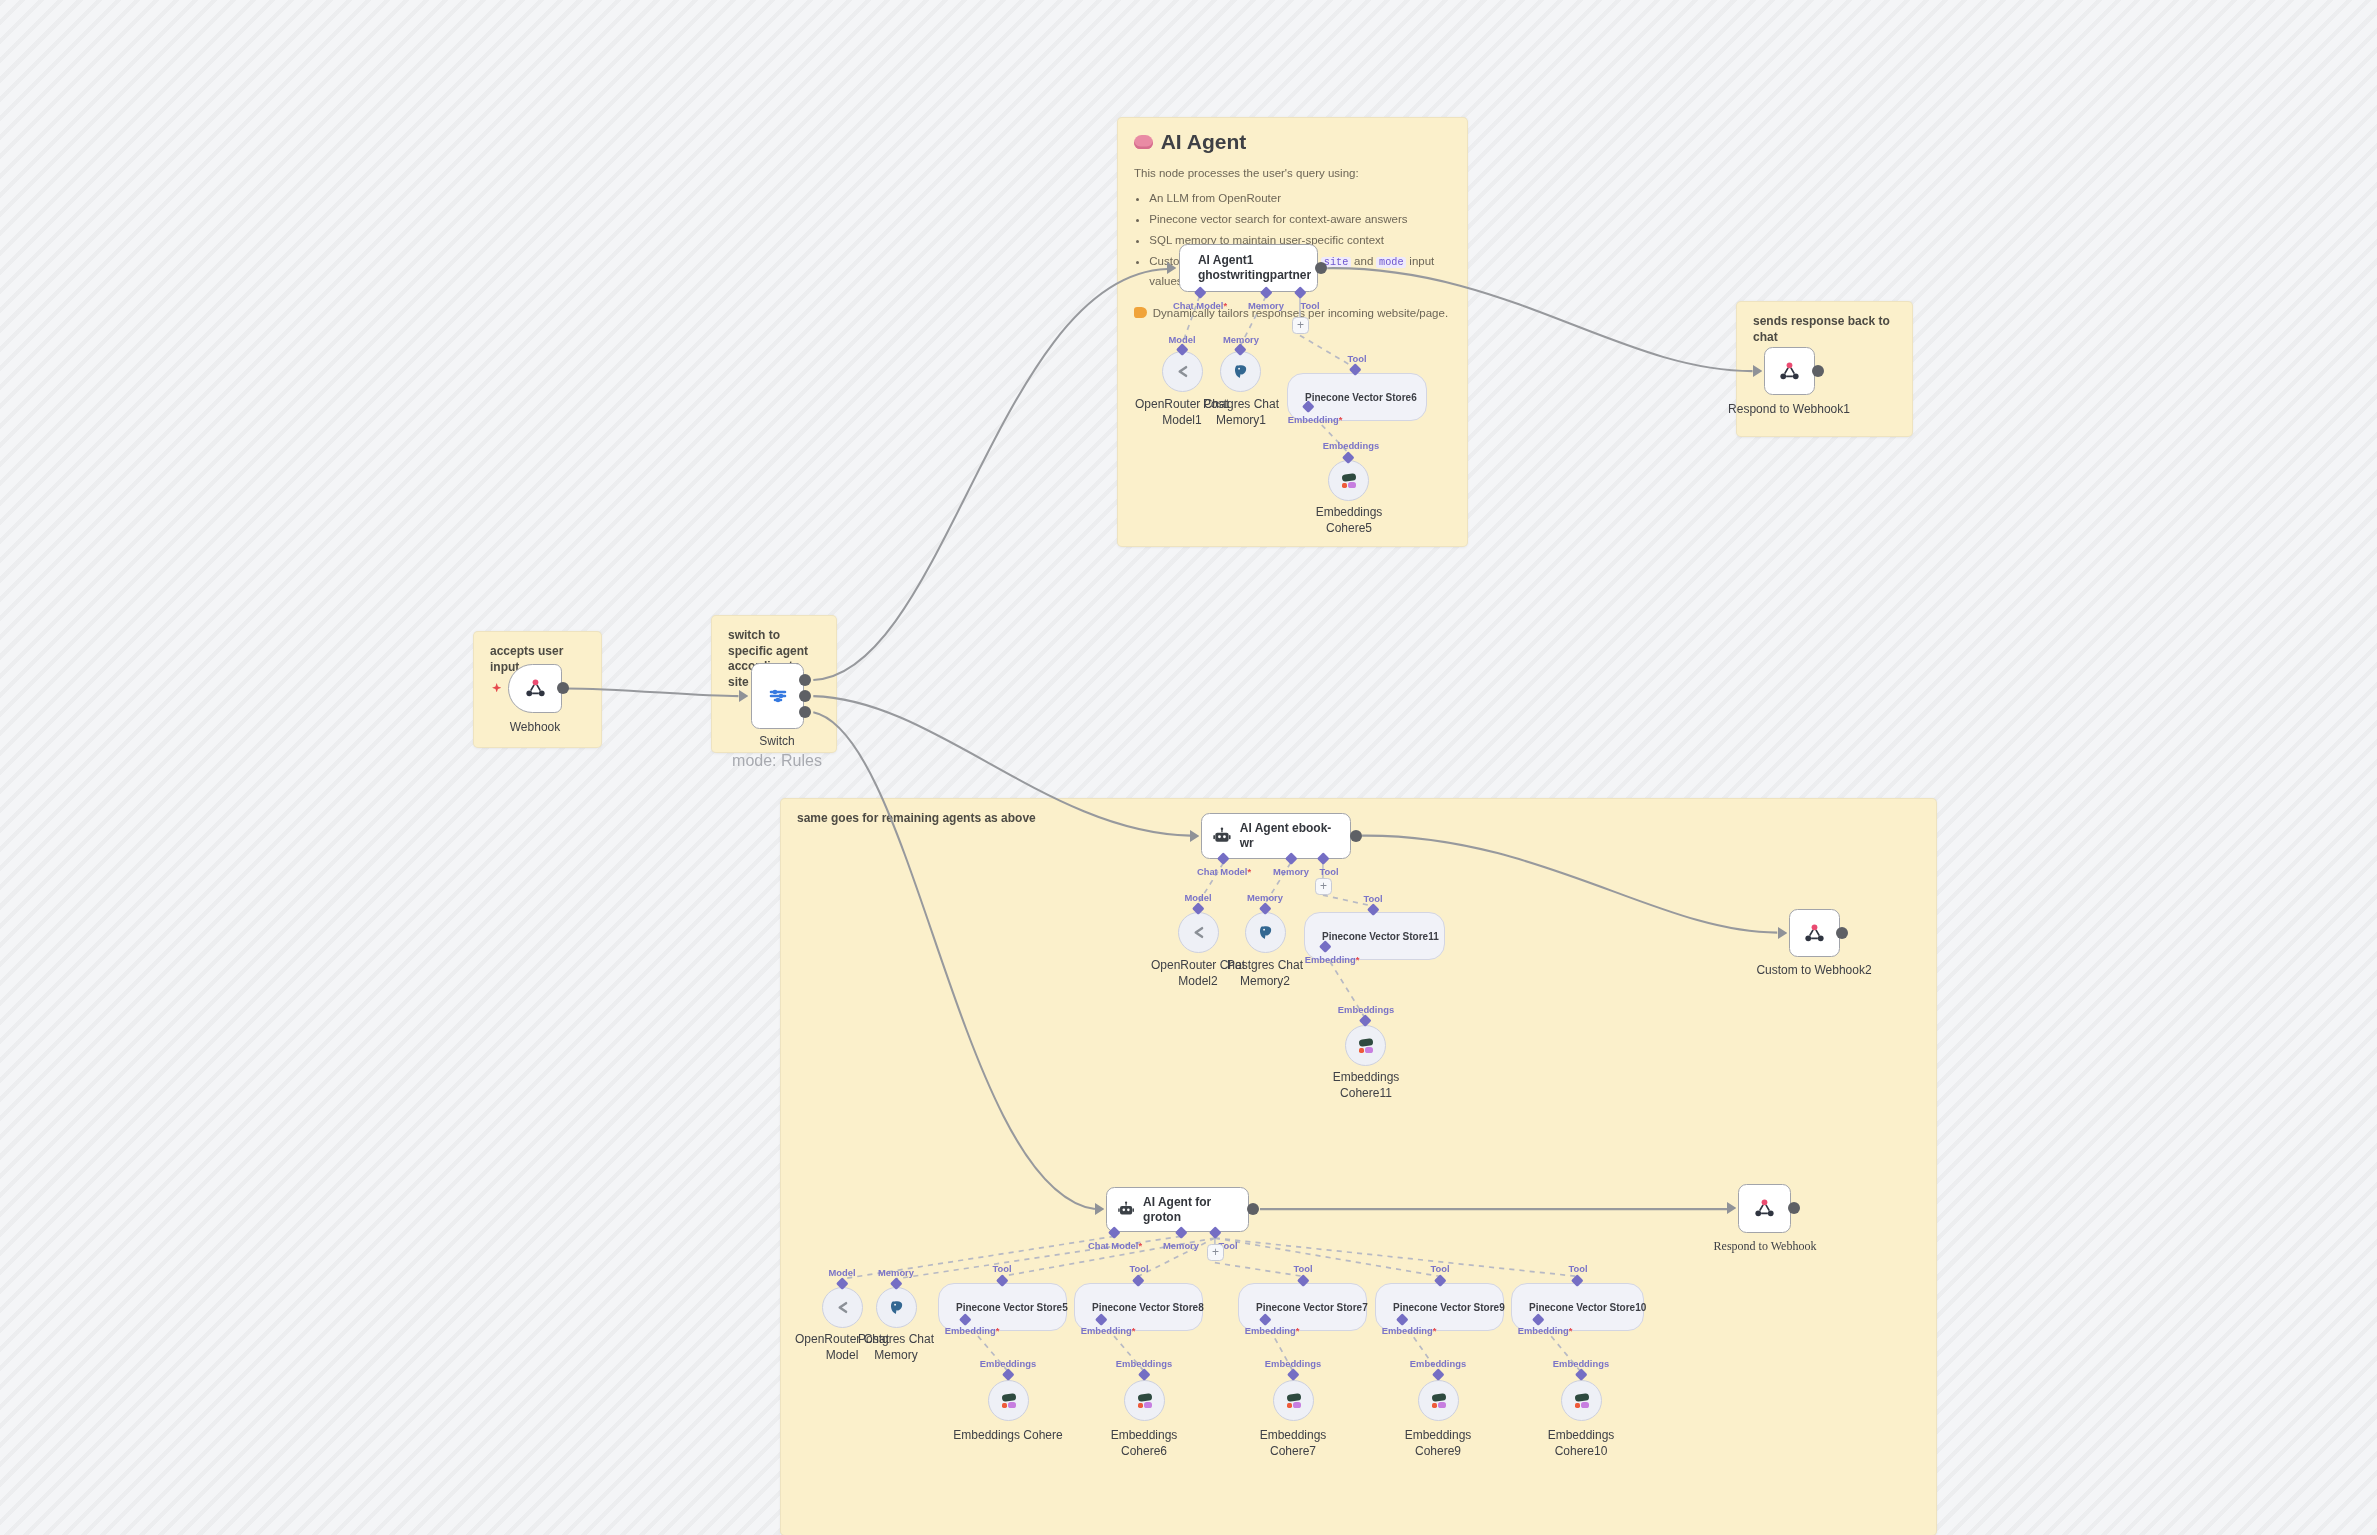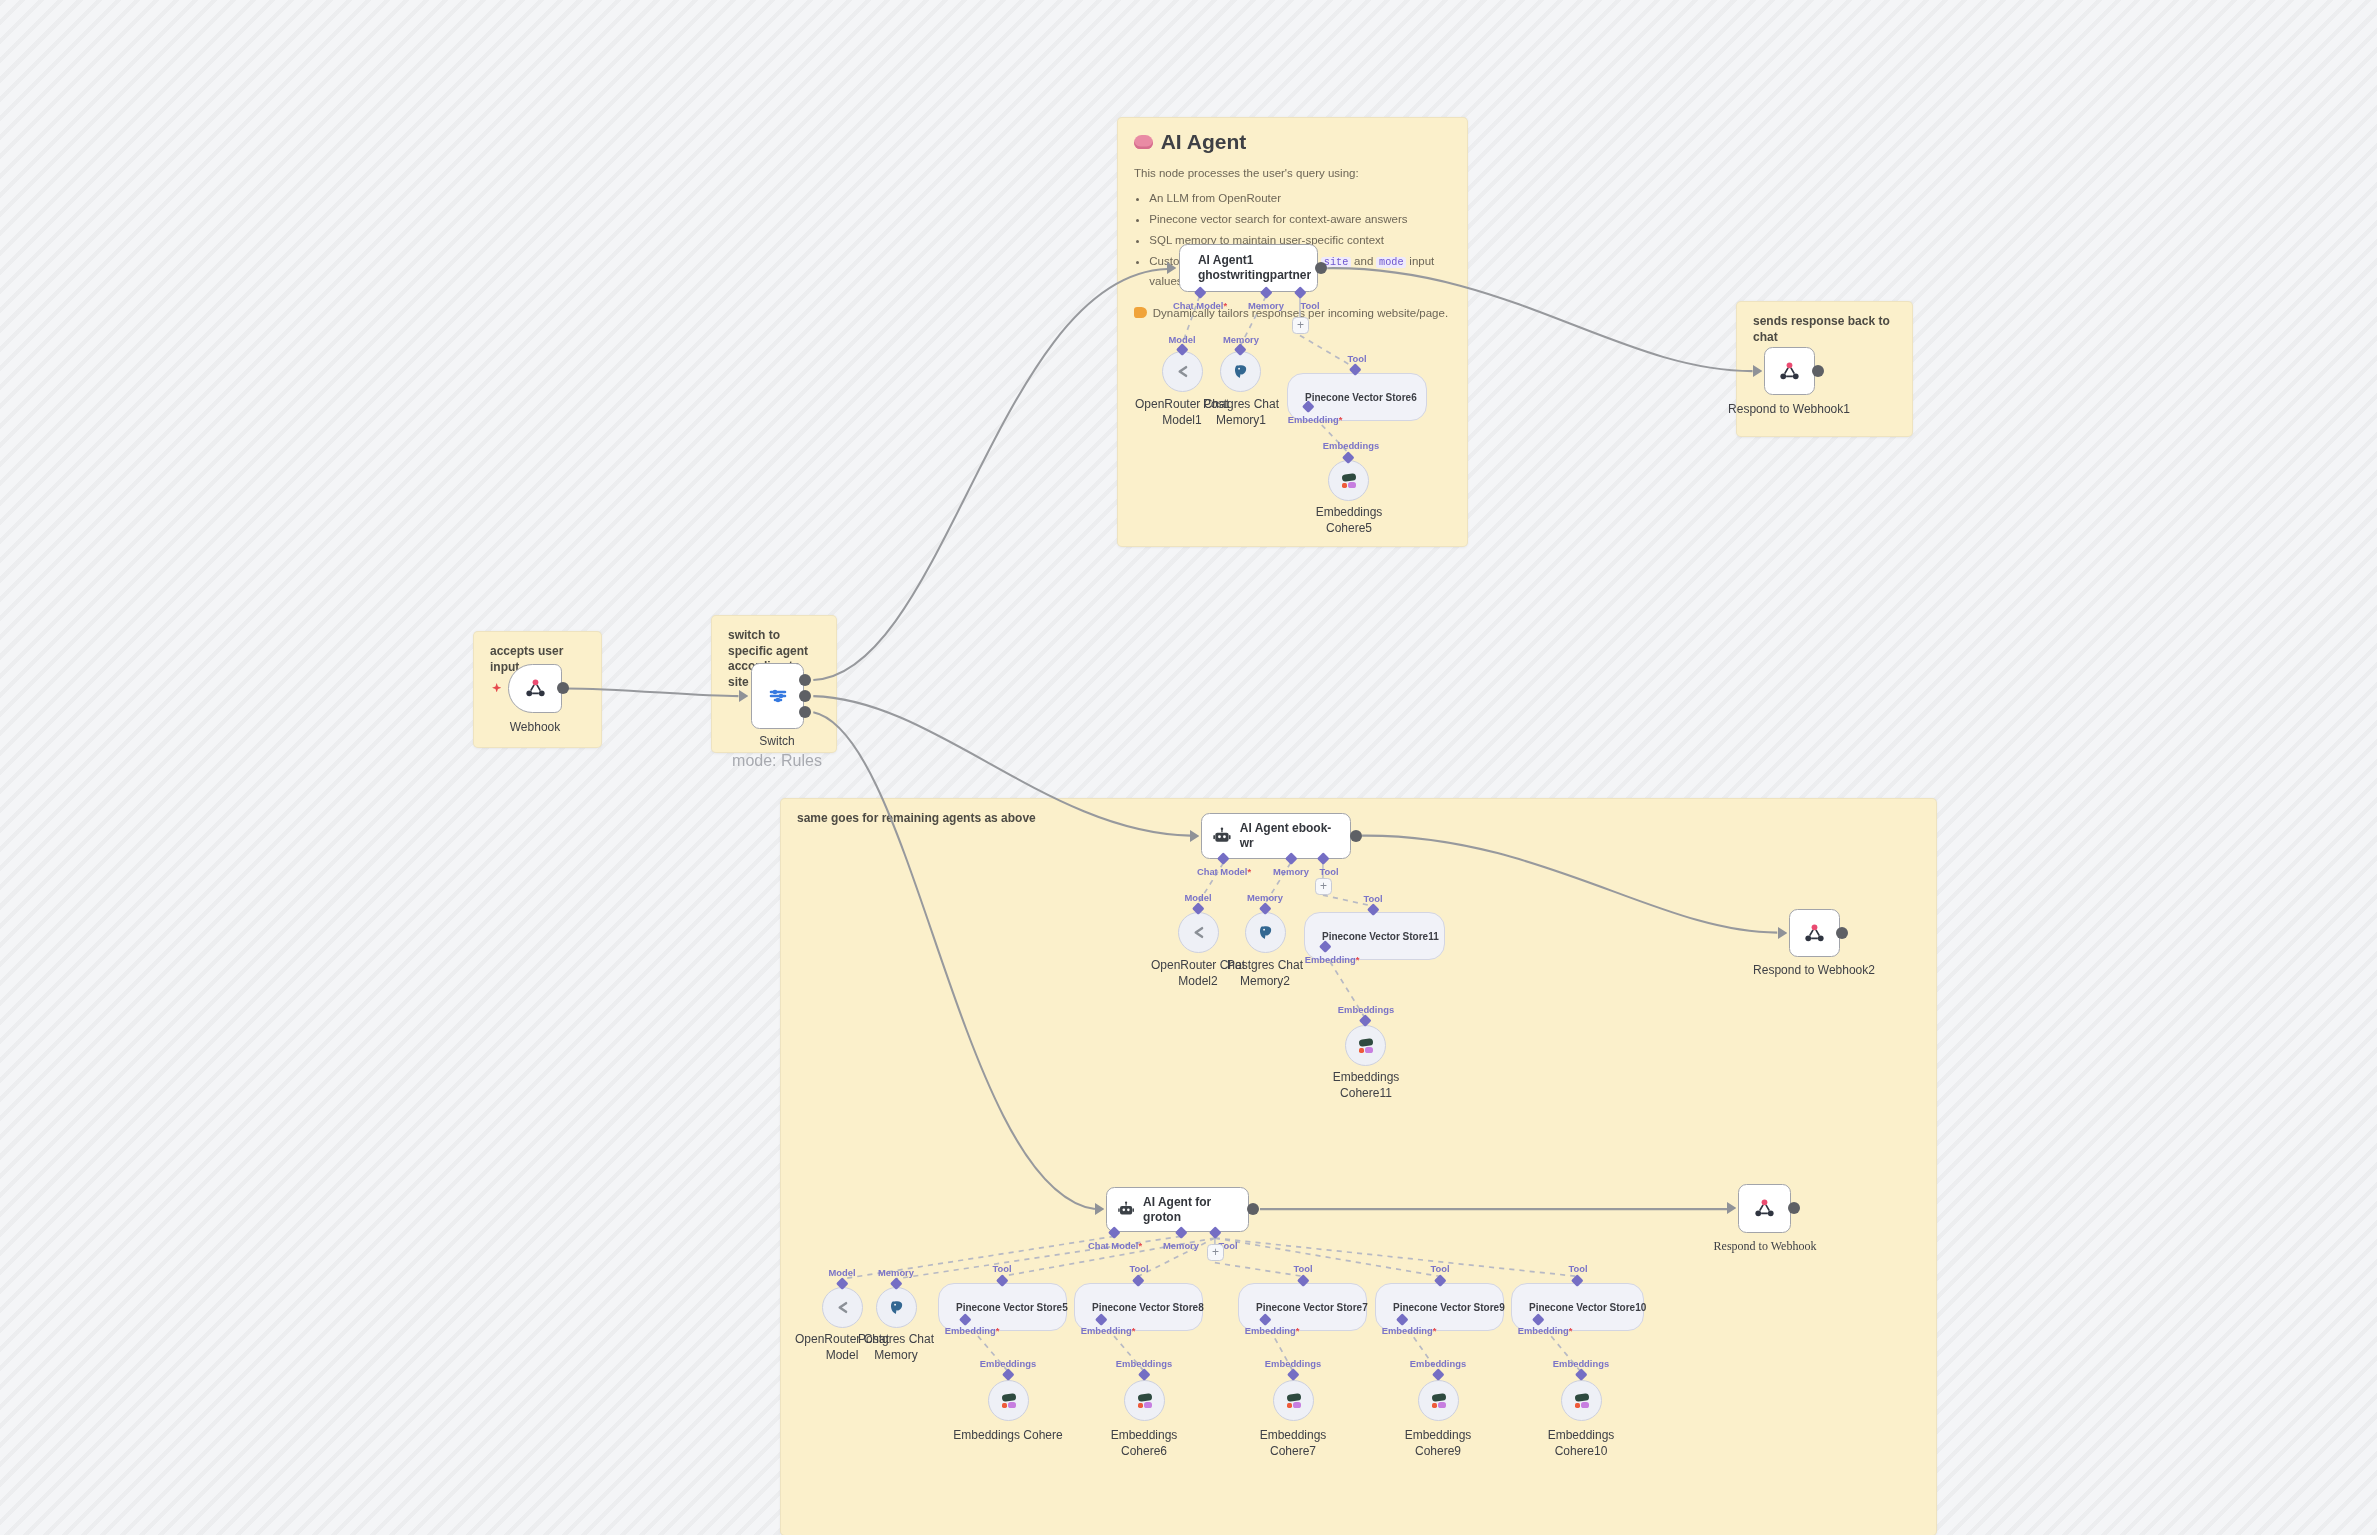--- a/index.html
+++ b/index.html
@@ -324,21 +324,21 @@
 <div class="sq" style="left:1789px;top:909px;width:51px;height:48px;">
   <svg width="23" viewBox="0 0 24 24">
     <path d="M10.5 8.2 L7 14.2 M13.5 8.2 L17 14.2 M8.5 17 L15.5 17" stroke="#2f3440" stroke-width="1.8" fill="none"></path>
     <circle cx="12" cy="5.5" r="3" fill="#ea4b71"></circle>
       <circle cx="5.5" cy="17" r="3" fill="#2f3440"></circle>
       <circle cx="18.5" cy="17" r="3" fill="#2f3440"></circle>
   </svg>
 </div>
 <span class="inarrow" style="left:1778px;top:927px;"></span>
 <span class="odot" style="left:1836px;top:927px;"></span>
-<div class="nlabel" style="left:1814px;top:963px;">Respond to Webhook2</div>
+<div class="nlabel" style="left:1814px;top:963px;">Custom to Webhook2</div>
 
 <div class="anode" style="left:1106px;top:1187px;width:143px;height:45px;">
   <svg width="21" viewBox="0 0 24 24">
     <rect x="4" y="8" width="16" height="11" rx="2.5" fill="#3b4046"></rect>
       <circle cx="9" cy="13" r="1.7" fill="#fff"></circle>
       <circle cx="15" cy="13" r="1.7" fill="#fff"></circle>
     <rect x="11.2" y="3.5" width="1.6" height="4" fill="#3b4046"></rect>
       <circle cx="12" cy="3.4" r="1.5" fill="#3b4046"></circle>
     <rect x="1.6" y="11" width="2" height="5" rx="1" fill="#3b4046"></rect>
       <rect x="20.4" y="11" width="2" height="5" rx="1" fill="#3b4046"></rect>

